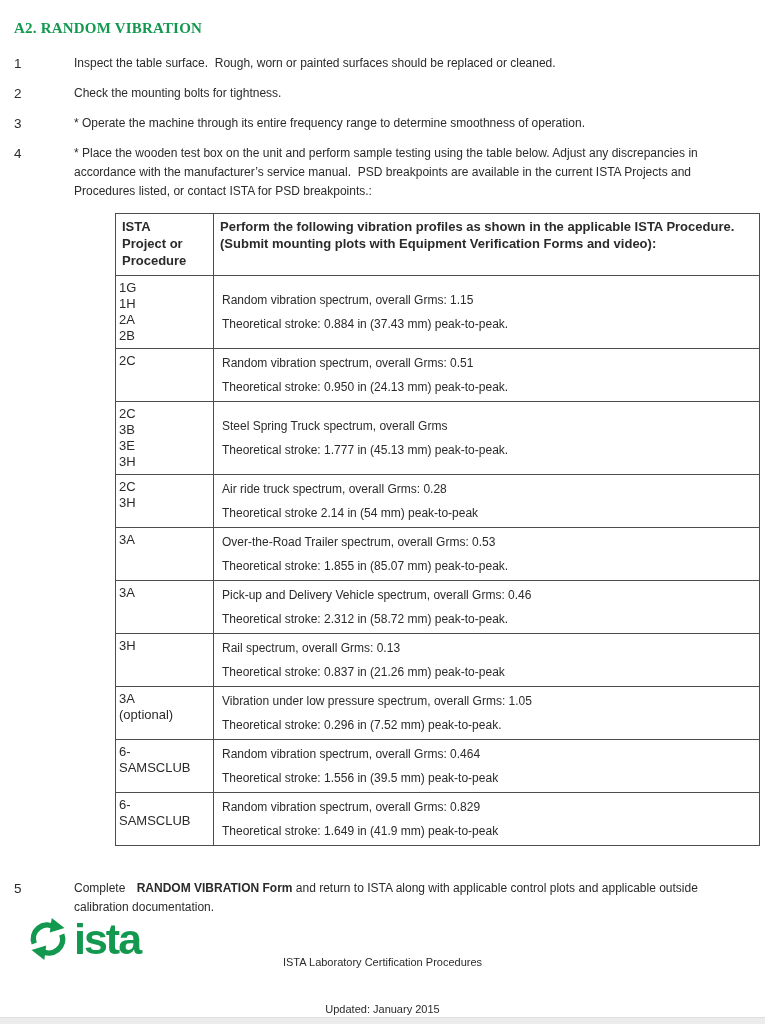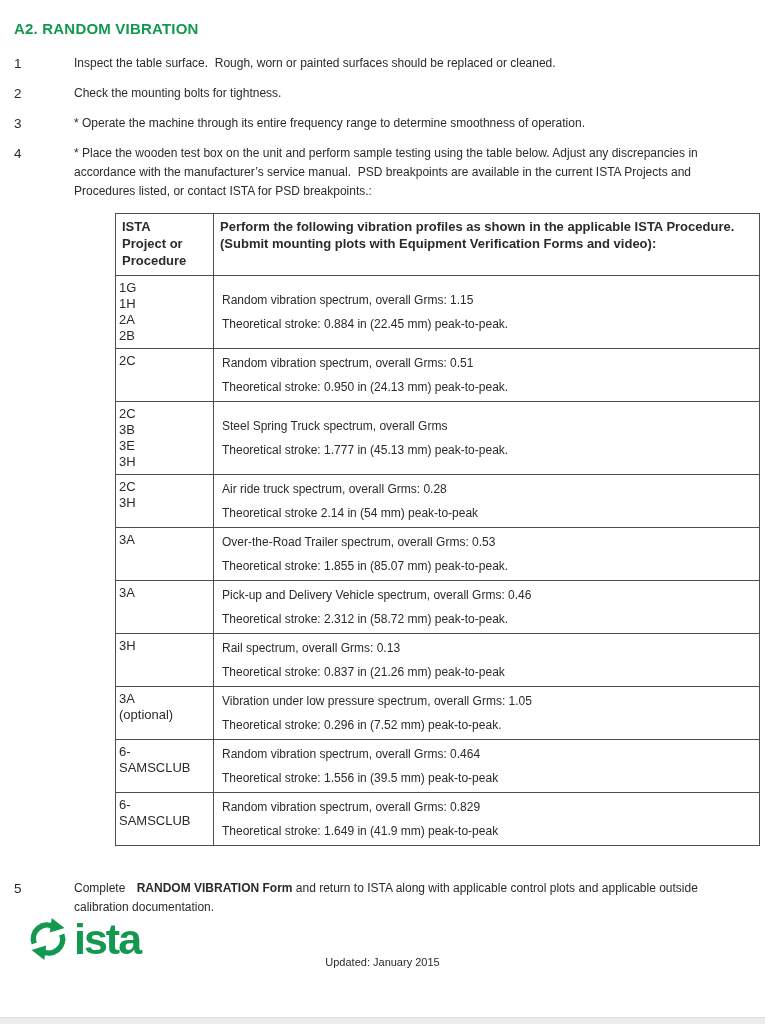--- a/index.html
+++ b/index.html
@@ -15,20 +15,21 @@
     color: var(--ink);
     overflow: hidden;
   }
   .content { padding: 20px 10px 0 14px; }
   .section-title {
     color: var(--accent);
     font-size: 15px;
     font-weight: bold;
     letter-spacing: 0.2px;
     margin-bottom: 17px;
+    font-family: Liberation Serif, serif;
   }
   .step { display: flex; margin-bottom: 11px; }
   .step-num { width: 60px; flex-shrink: 0; font-size: 13.5px; line-height: 19px; }
   .step-text {
     flex: 1;
     max-width: 684px;
     font-size: 12px;
     line-height: 19px;
     white-space: pre-wrap;
   }
@@ -140,21 +141,21 @@
         </tr>
       </thead>
       <tbody>
         <tr>
           <td class="proc-cell">1G
 1H
 2A
 2B</td>
           <td class="desc-cell">
             <div class="line1">Random vibration spectrum, overall Grms: 1.15</div>
-            <div class="line2">Theoretical stroke: 0.884 in (22.45 mm) peak-to-peak.</div>
+            <div class="line2">Theoretical stroke: 0.884 in (37.43 mm) peak-to-peak.</div>
           </td>
         </tr>
         <tr>
           <td class="proc-cell">2C</td>
           <td class="desc-cell">
             <div class="line1">Random vibration spectrum, overall Grms: 0.51</div>
             <div class="line2">Theoretical stroke: 0.950 in (24.13 mm) peak-to-peak.</div>
           </td>
         </tr>
         <tr>
@@ -236,18 +237,19 @@
         <path d="M 9 29 A 15 15 0 0 1 31 11"></path>
         <path d="M 39 19 A 15 15 0 0 1 17 37"></path>
       </g>
       <polygon points="28,1 42,12 26,17" fill="#13984f"></polygon>
       <polygon points="20,47 6,36 22,31" fill="#13984f"></polygon>
     </svg>
     <span class="logo-text">ista</span>
   </div>
 
   <div class="footer-center">
+    <div>ISTA Laboratory Certification Procedures</div>
     <div>Updated: January 2015</div>
     
   </div>
 
   <div class="bottom-bar"></div>
 </div>
 
 </body></html>

